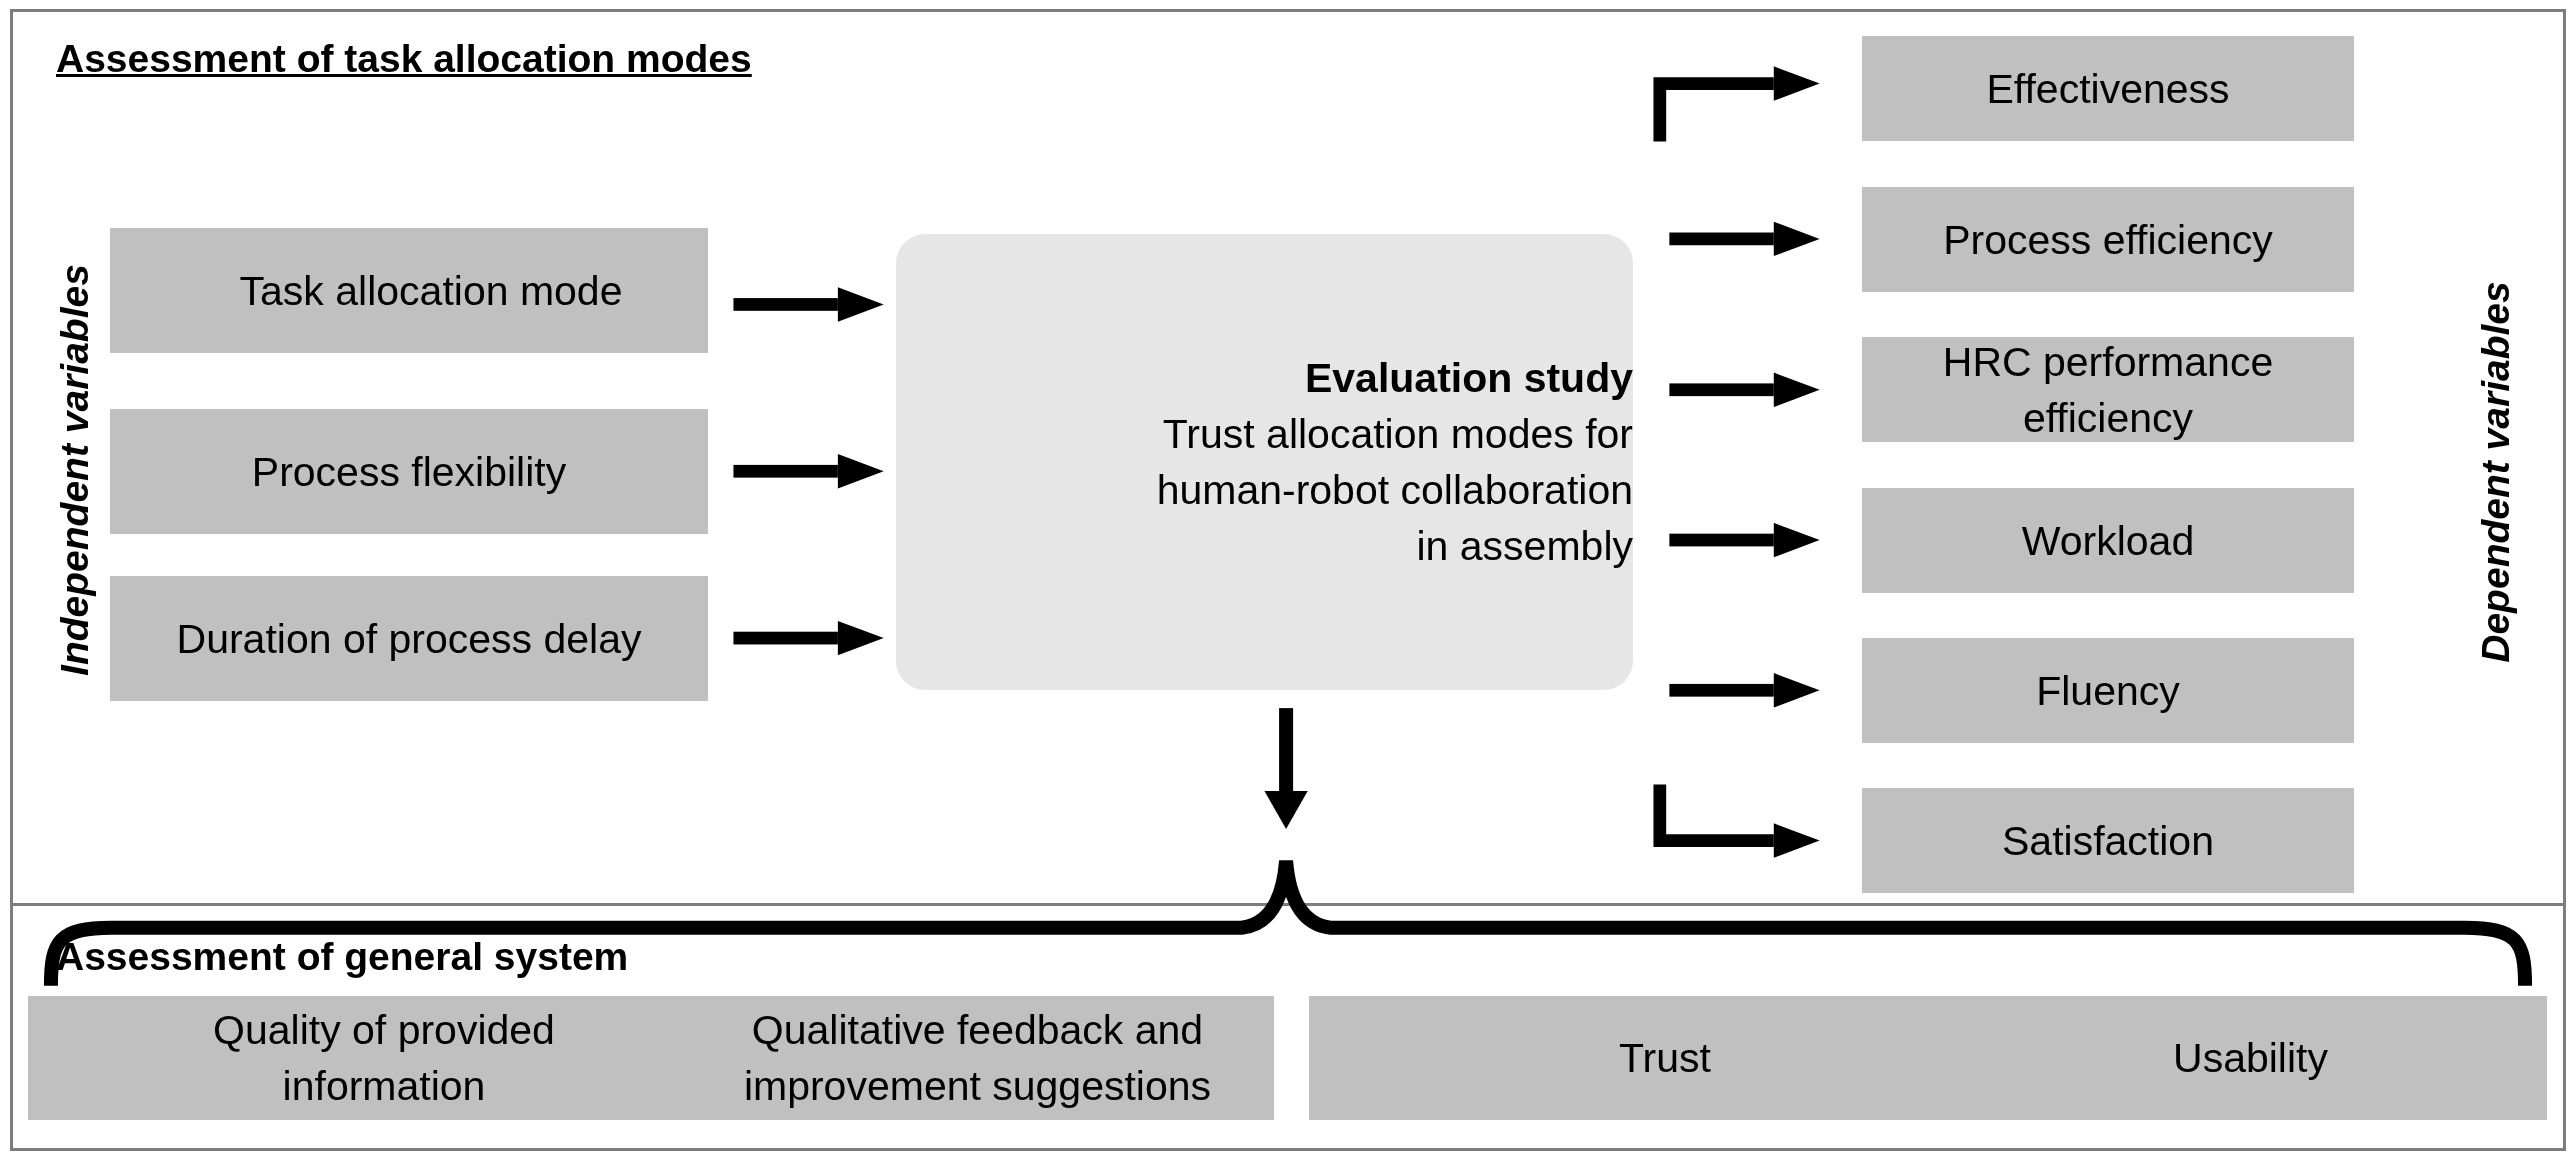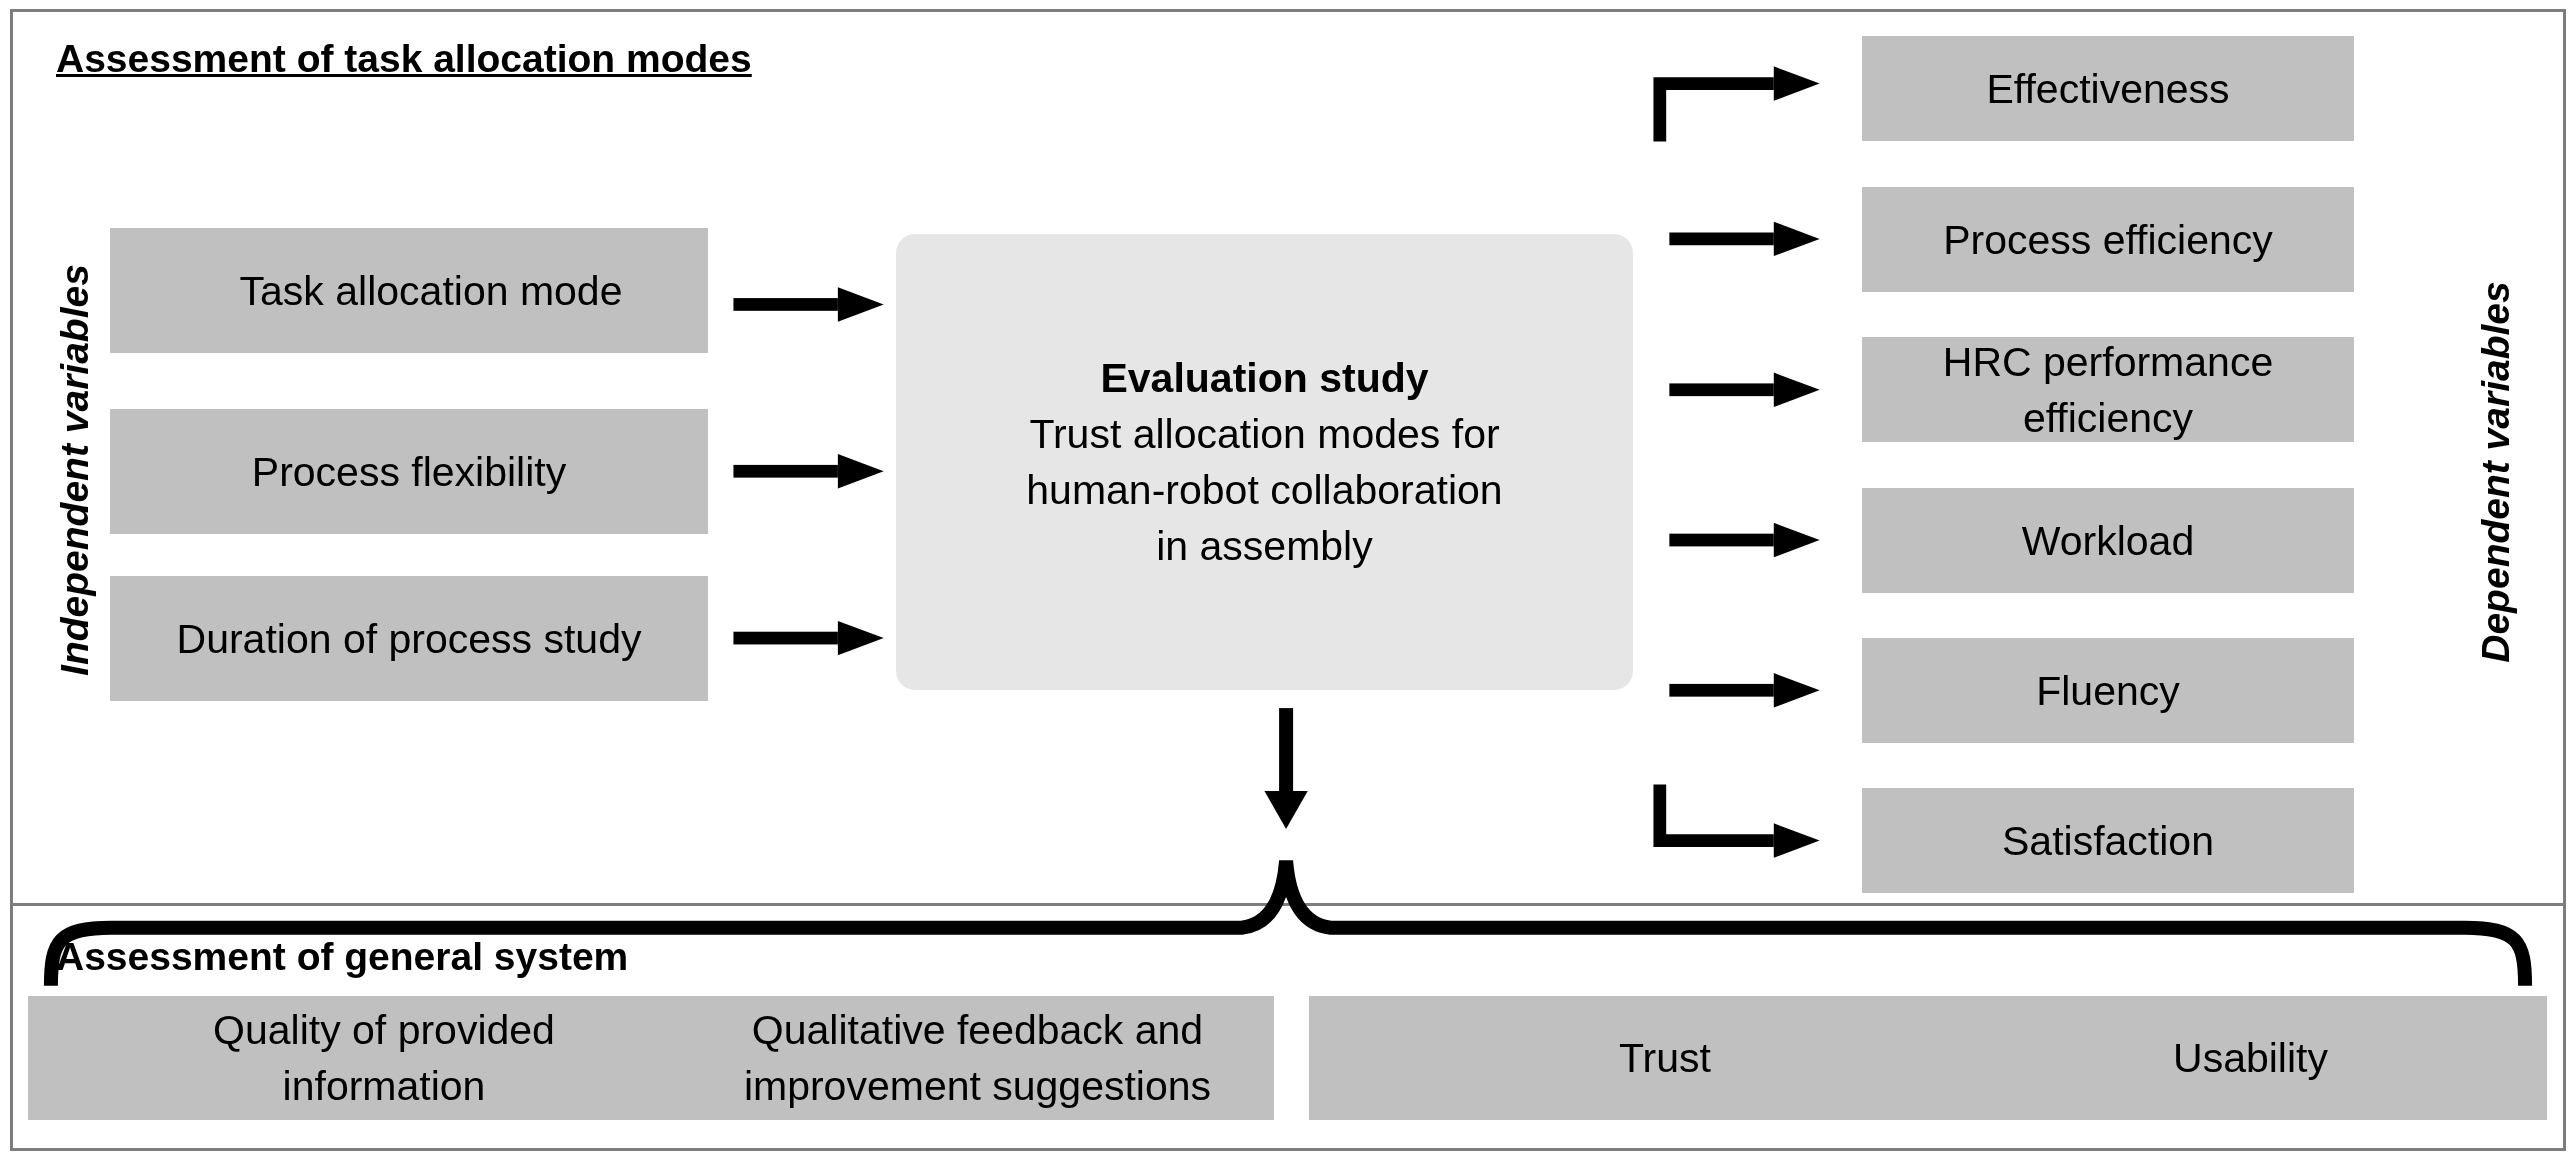--- a/index.html
+++ b/index.html
@@ -58,22 +58,22 @@
   #dv-5{top:788px;}
   
   .gs-box{top:996px;height:124px;}
   #gs-0{left:28px;width:712px;}
   #gs-1{left:681px;width:593px;}
   #gs-2{left:1309px;width:712px;}
   #gs-3{left:1954px;width:593px;}
   .center-box{
     position:absolute;left:896px;top:234px;width:737px;height:456px;
     background:var(--center-box-fill);
-    border-radius:19px;
-    display:flex;flex-direction:column;align-items:center;justify-content:center;
+    border-radius:29px;
+    display:flex;flex-direction:column;align-items:flex-end;justify-content:center;
     font-size:41px;line-height:56px;text-align:center;
   }
   .center-box .cb-title{font-weight:bold;}
   .vlabel-wrap{
     position:absolute;width:102px;height:471px;
     display:flex;align-items:center;justify-content:center;
   }
   #vlabel-left{left:24px;top:234px;}
   #vlabel-right{left:2445px;top:236px;}
   .vlabel{
@@ -104,21 +104,21 @@
     <span class="vlabel">Independent variables</span>
   </div>
 
   <div class="gray-box iv-box" id="iv-0">
     <div class="line">Task allocation mode</div>
   </div>
   <div class="gray-box iv-box" id="iv-1">
     <div class="line">Process flexibility</div>
   </div>
   <div class="gray-box iv-box" id="iv-2">
-    <div class="line">Duration of process study</div>
+    <div class="line">Duration of process delay</div>
   </div>
 
   <div class="center-box">
     <div class="cb-title">Evaluation study</div>
     <div class="line">Trust allocation modes for</div>
     <div class="line">human-robot collaboration</div>
     <div class="line">in assembly</div>
   </div>
 
   <div class="gray-box dv-box" id="dv-0">

